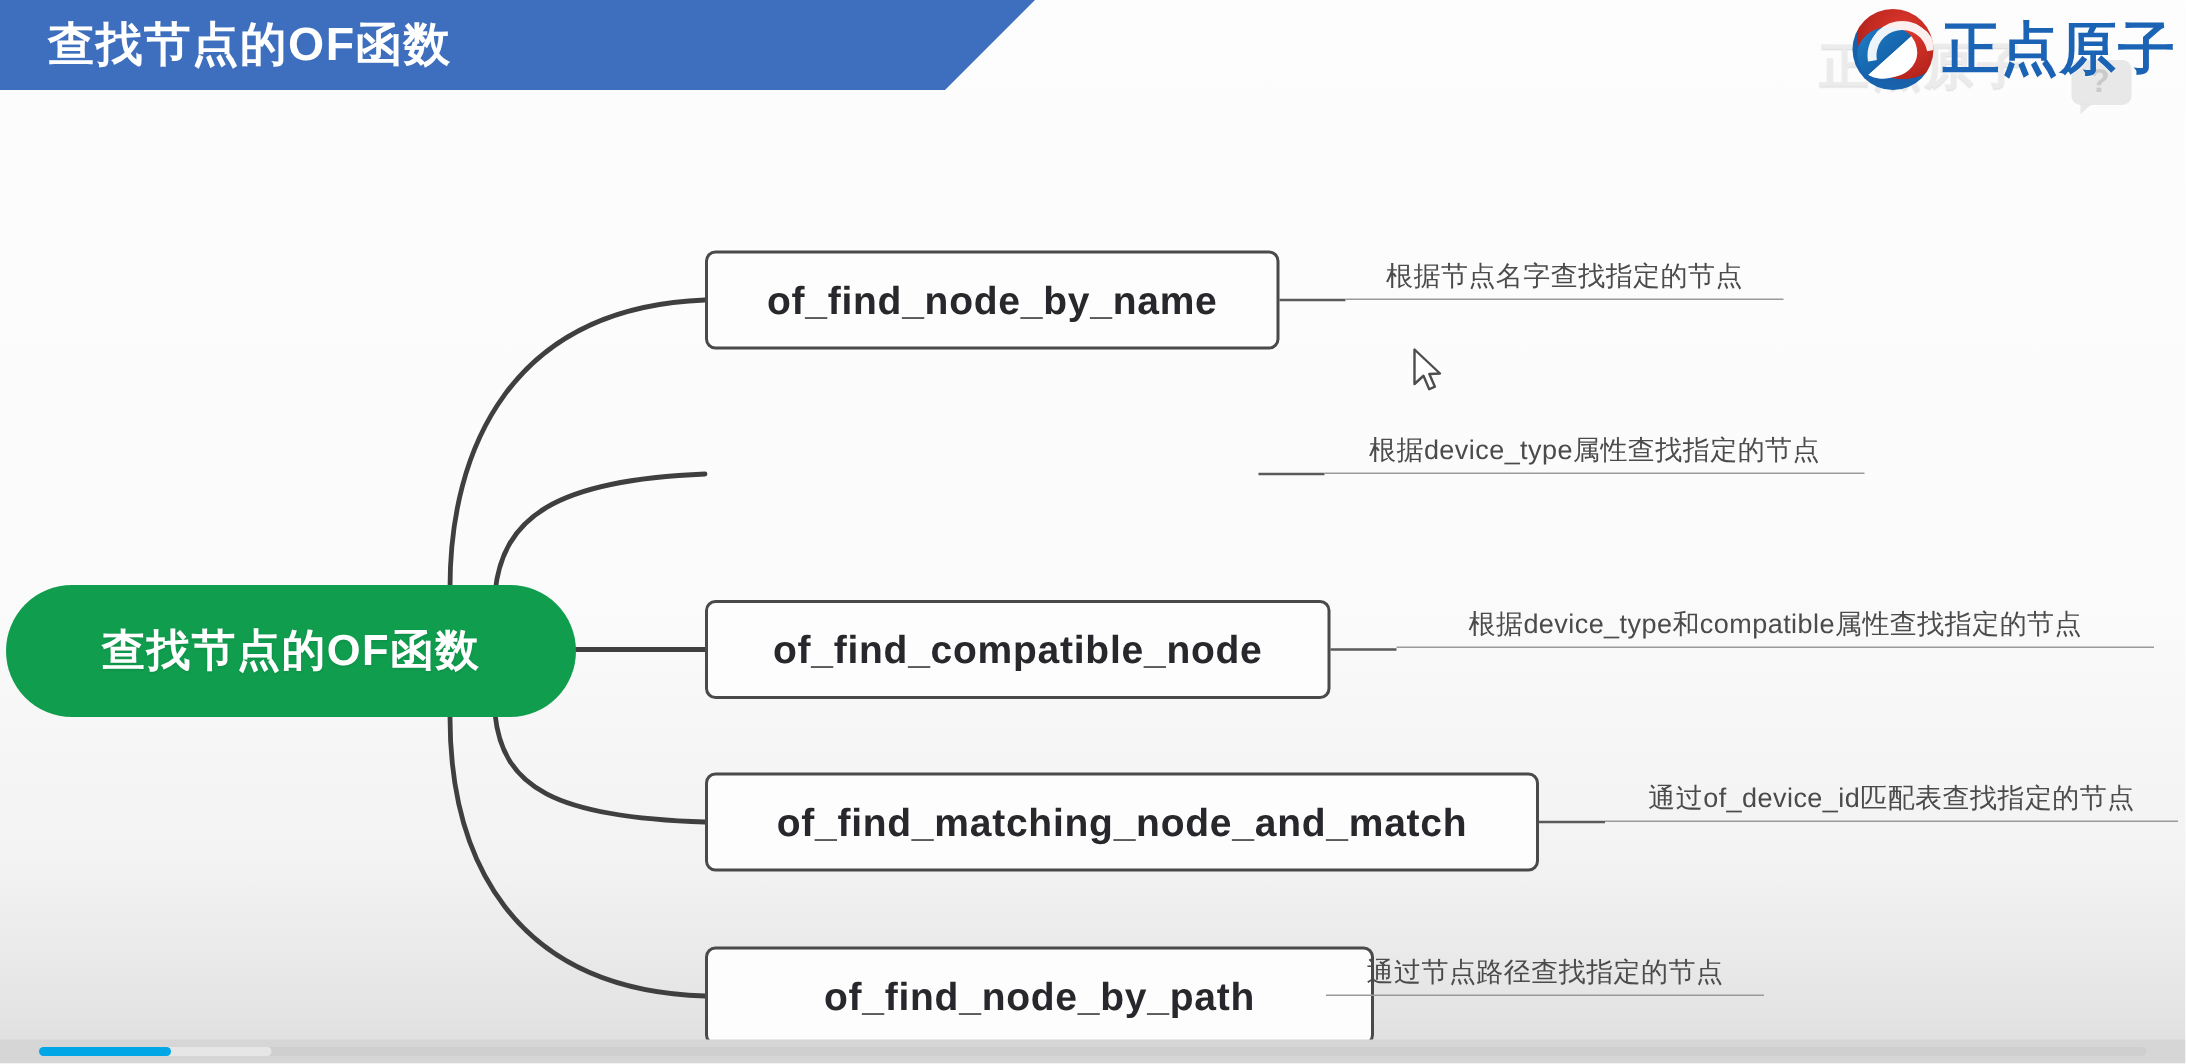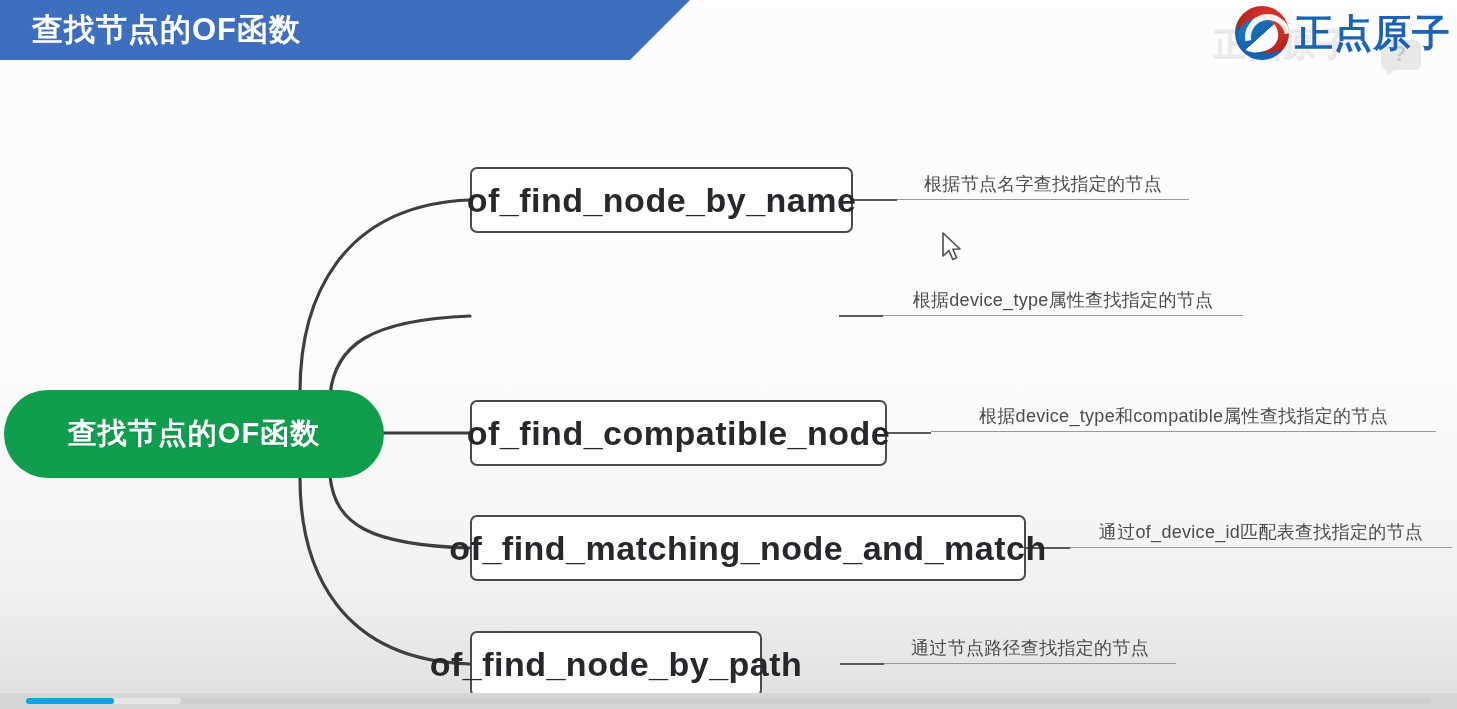--- a/index.html
+++ b/index.html
@@ -160,21 +160,21 @@
     box-sizing: border-box;
     height: 66px;
     border: 2px solid #4a4a4a;
     border-radius: 7px;
     background: #fdfdfd;
     display: flex;
     align-items: center;
     justify-content: center;
   }
   .fn-label {
-    font-size: 34px;
+    font-size: 26px;
     font-weight: bold;
     color: #28282c;
     letter-spacing: 0.5px;
     white-space: nowrap;
   }
   .note {
     position: absolute;
     box-sizing: border-box;
     border-bottom: 1.6px solid #9a9a9a;
     padding-bottom: 3px;
@@ -273,21 +273,21 @@
 
   <div class="fn-node" style="left:470px; top:167px; width:383px;">
     <span class="fn-label">of_find_node_by_name</span>
   </div>
   <div class="fn-node" style="left:470px; top:400px; width:417px;">
     <span class="fn-label">of_find_compatible_node</span>
   </div>
   <div class="fn-node" style="left:470px; top:515px; width:556px;">
     <span class="fn-label">of_find_matching_node_and_match</span>
   </div>
-  <div class="fn-node" style="left:470px; top:631px; width:292px;">
+  <div class="fn-node" style="left:470px; top:631px; width:446px;">
     <span class="fn-label">of_find_node_by_path</span>
   </div>
 
   <div class="note" style="left:897px; top:172px; width:292px;">
     <span class="note-label">根据节点名字查找指定的节点</span>
   </div>
   <div class="note" style="left:883px; top:288px; width:360px;">
     <span class="note-label">根据device_type属性查找指定的节点</span>
   </div>
   <div class="note" style="left:931px; top:404px; width:505px;">

